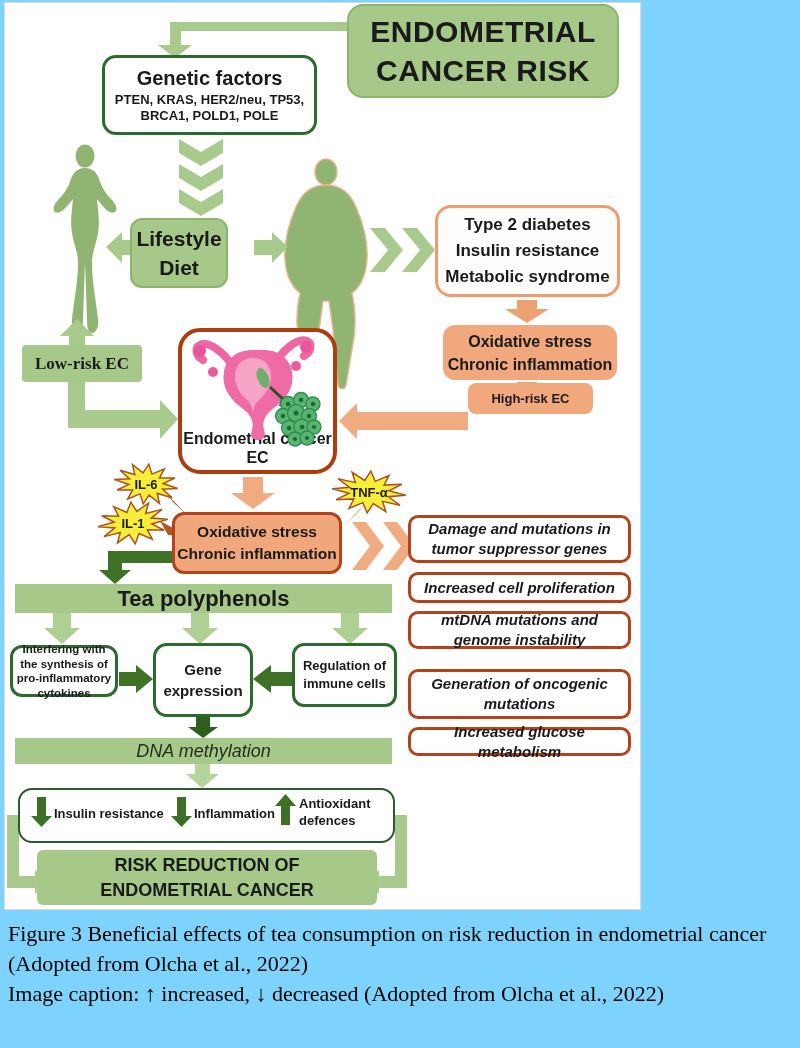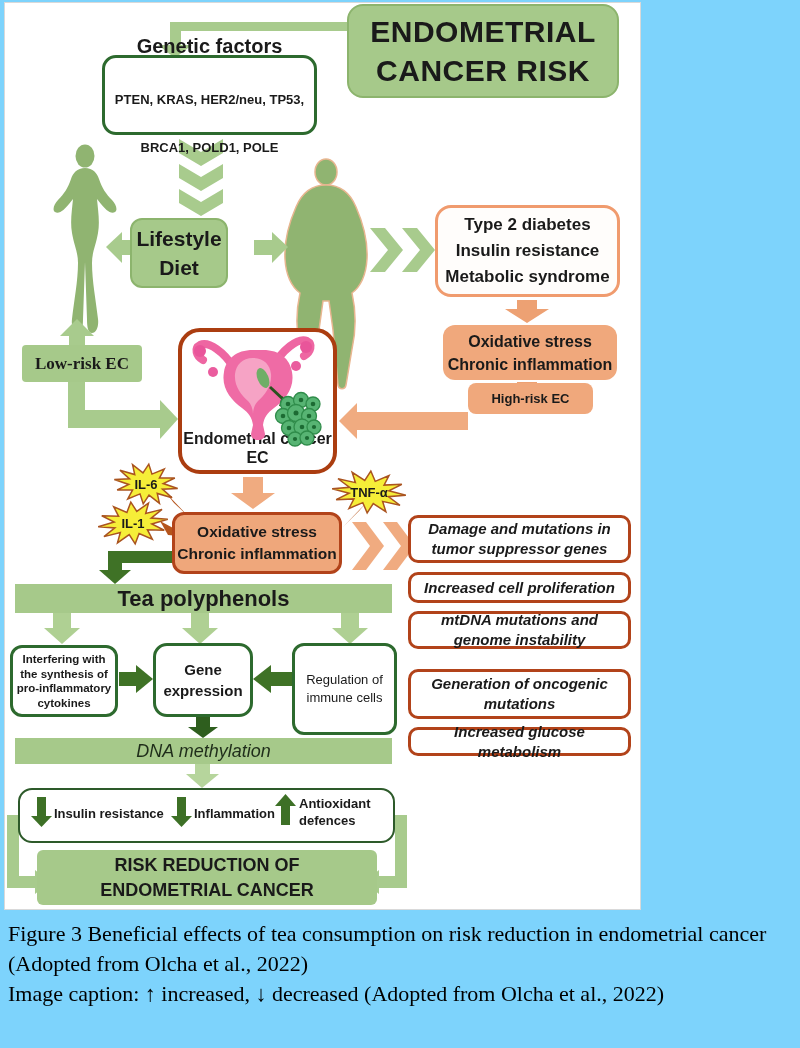--- a/index.html
+++ b/index.html
@@ -10,47 +10,47 @@
   #over{z-index:3;}
   .box{position:absolute;z-index:2;box-sizing:border-box;display:flex;flex-direction:column;
        align-items:center;justify-content:center;text-align:center;}
   .frame{position:absolute;left:4px;top:2px;width:635px;height:906px;border:1px solid #d9d9d9;
          background:#fff;z-index:0;}
   .greenfill{background:#a6c98a;}
   .orangefill{background:#f0a87c;}
   .title-box{left:347px;top:4px;width:272px;height:94px;border:2px solid #8cb46d;border-radius:16px;
              font-weight:bold;font-size:30px;line-height:39px;letter-spacing:.5px;}
   .genetic-box{left:102px;top:55px;width:215px;height:80px;background:#fff;border:3.5px solid #2d6a2e;
-               border-radius:14px;gap:32px;}
+               border-radius:14px;}
   .genetic-box .h{font-weight:bold;font-size:20px;line-height:22px;margin-bottom:3px;}
   .genetic-box .g{font-weight:bold;font-size:13px;line-height:16px;}
   .lifestyle-box{left:130px;top:218px;width:98px;height:70px;border:2px solid #8cb46d;border-radius:12px;
                  font-weight:bold;font-size:21px;line-height:29px;}
   .diabetes-box{left:435px;top:205px;width:185px;height:92px;background:#fffdfb;border:3px solid #f09b6e;
                 border-radius:16px;font-weight:bold;font-size:17px;line-height:26px;}
   .oxidright-box{left:443px;top:325px;width:174px;height:55px;border-radius:12px;
                  font-weight:bold;font-size:16px;line-height:23px;}
   .highrisk-box{left:468px;top:383px;width:125px;height:31px;border-radius:8px;
                 font-weight:bold;font-size:13px;}
   .lowrisk-box{left:22px;top:345px;width:120px;height:37px;border-radius:4px;
                font-weight:bold;font-size:17px;font-family:Liberation Serif, serif;}
   .ec-box{left:178px;top:328px;width:159px;height:146px;background:#fff;border:4px solid #ab3d10;
           border-radius:22px;justify-content:flex-end;padding-bottom:3px;
           font-weight:bold;font-size:16px;line-height:19px;}
   .oxidmid-box{left:172px;top:512px;width:170px;height:62px;background:#efa77b;border:3.5px solid #b2431a;
                border-radius:12px;font-weight:bold;font-size:15.5px;line-height:22px;}
   .outcome{left:408px;width:223px;background:#fff;border:3px solid #b2431a;border-radius:10px;
            font-weight:bold;font-style:italic;font-size:15px;line-height:20px;}
   .tea-bar{left:15px;top:584px;width:377px;height:29px;font-weight:bold;font-size:22px;}
-  .interfering-box{left:10px;top:645px;width:108px;height:72px;background:#fff;border:3px solid #2d6a2e;
+  .interfering-box{left:10px;top:645px;width:108px;height:52px;background:#fff;border:3px solid #2d6a2e;
                    border-radius:12px;font-weight:bold;font-size:11.5px;line-height:14.5px;}
   .gene-box{left:153px;top:643px;width:100px;height:74px;background:#fff;border:3.5px solid #2d6a2e;
             border-radius:14px;font-weight:bold;font-size:15px;line-height:21px;}
-  .immune-box{left:292px;top:643px;width:105px;height:92px;background:#fff;border:3px solid #2d6a2e;
-              border-radius:12px;font-weight:normal;font-size:13px;line-height:18px;}
+  .immune-box{left:292px;top:643px;width:105px;height:64px;background:#fff;border:3px solid #2d6a2e;
+              border-radius:12px;font-weight:bold;font-size:13px;line-height:18px;}
   .dna-bar{left:15px;top:738px;width:377px;height:26px;font-weight:normal;font-style:italic;
            font-size:18px;color:#1f2d1a;}
   .effects-box{left:18px;top:788px;width:377px;height:55px;background:#fff;border:2.5px solid #2d5a2a;
                border-radius:14px;}
   .effects-box .lbl{position:absolute;font-weight:bold;font-size:13px;line-height:16px;white-space:nowrap;}
   .risk-box{left:37px;top:850px;width:340px;height:55px;border-radius:6px;
             font-weight:bold;font-size:18px;line-height:25px;}
   .burst-label{position:absolute;z-index:2;font-weight:bold;font-size:13px;text-align:center;}
   .caption{position:absolute;left:8px;top:919px;width:788px;z-index:2;
            font-family:"Liberation Serif",serif;font-size:22px;line-height:30px;color:#000;}

